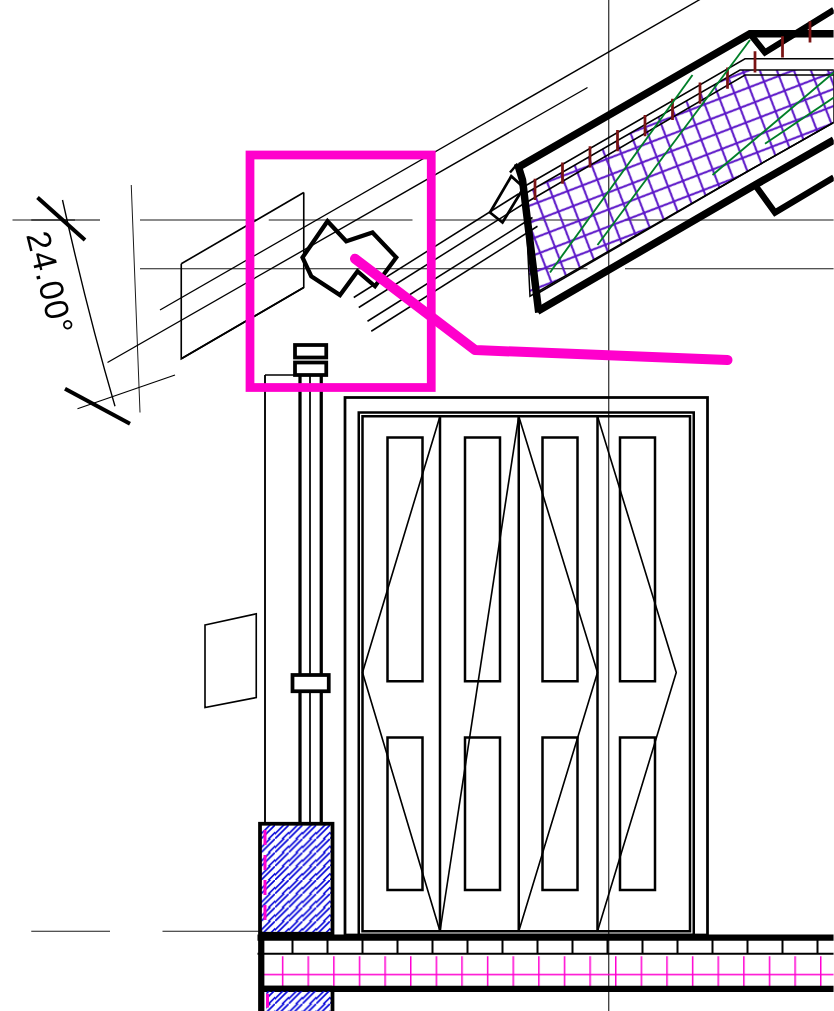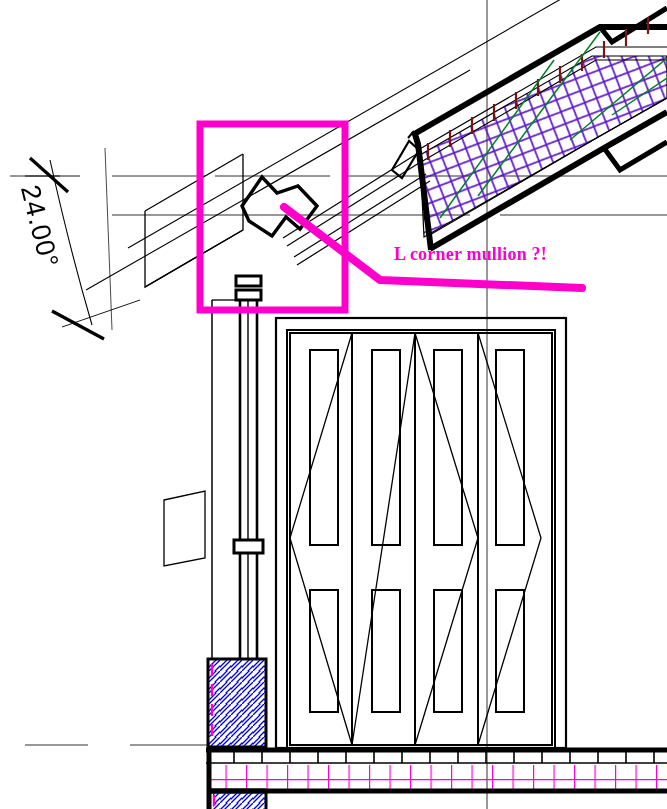--- a/index.html
+++ b/index.html
@@ -256,17 +256,16 @@
       <line x1="30" y1="158" x2="68" y2="192" stroke-width="3.2"></line>
 
       <line x1="52" y1="311" x2="104" y2="339" stroke-width="3.2"></line>
 
       <line x1="25" y1="176" x2="80" y2="176" stroke-width="0.9"></line>
       <line x1="62" y1="327" x2="140" y2="300" stroke-width="0.9"></line>
     </g>
 
   </svg>
 
-  <div class="anno-text" id="mullion-label">L corner mullion ?!</div>
 
   <div class="anno-text" id="angle-label">24.00°</div>
 
 </div>
 
 </body></html>

